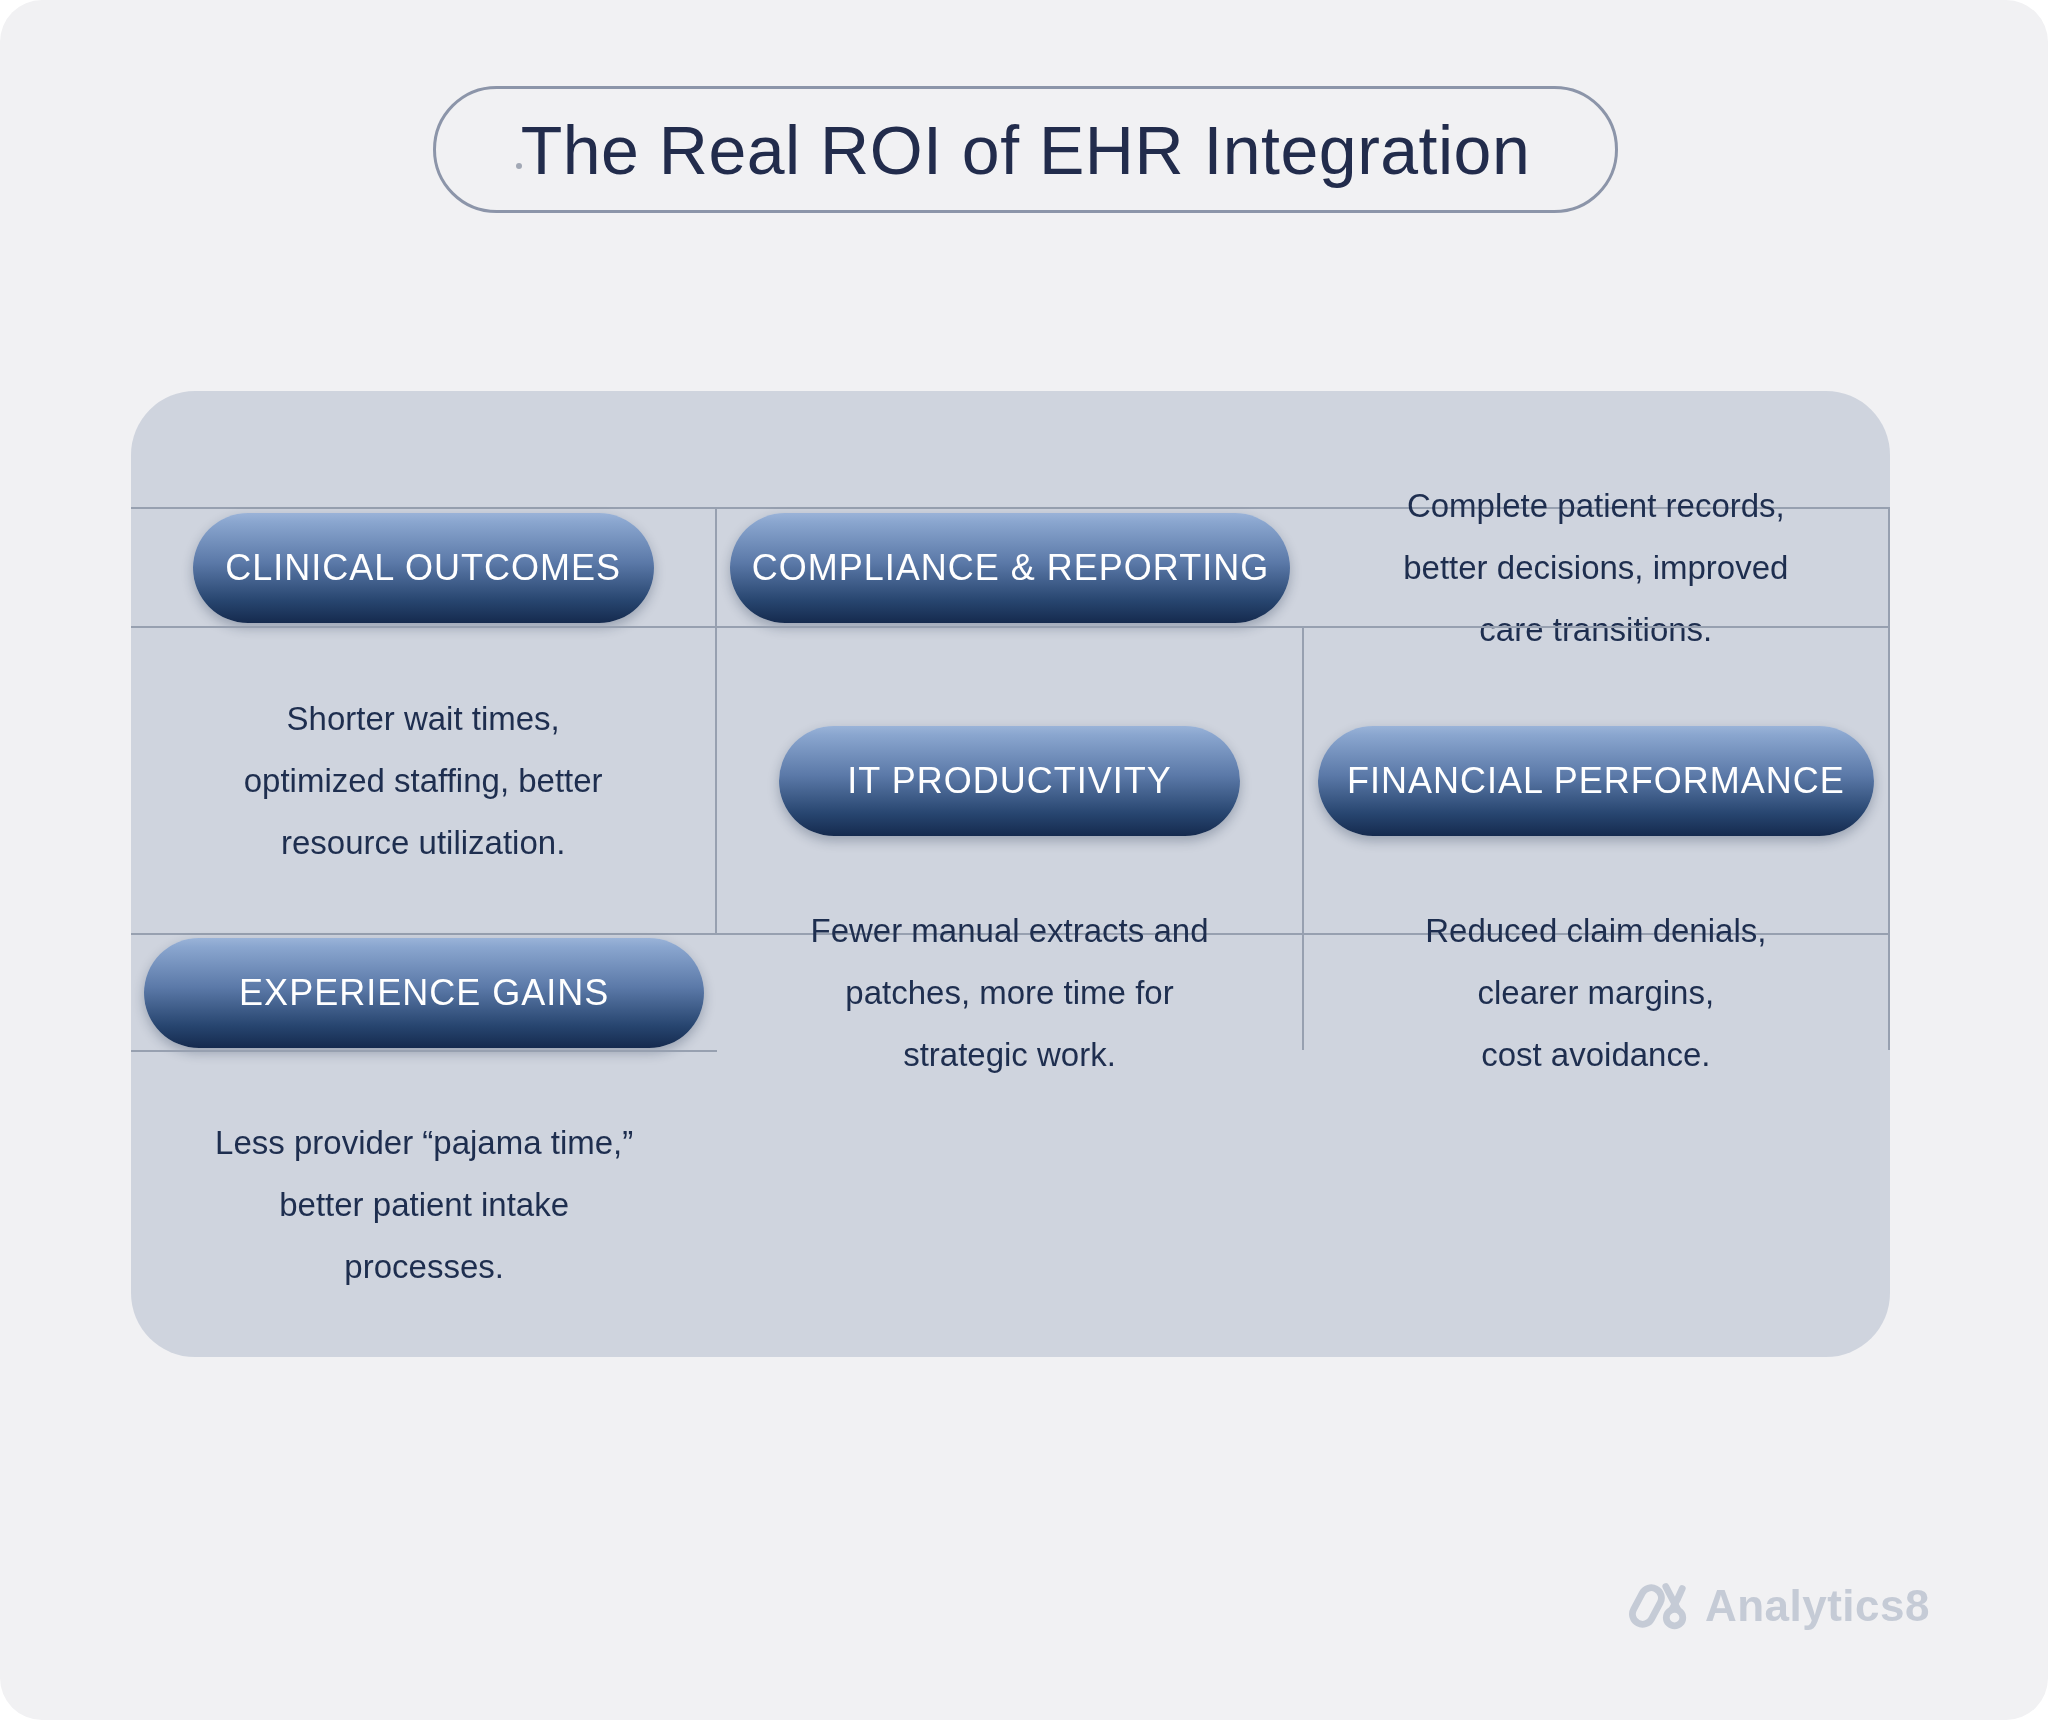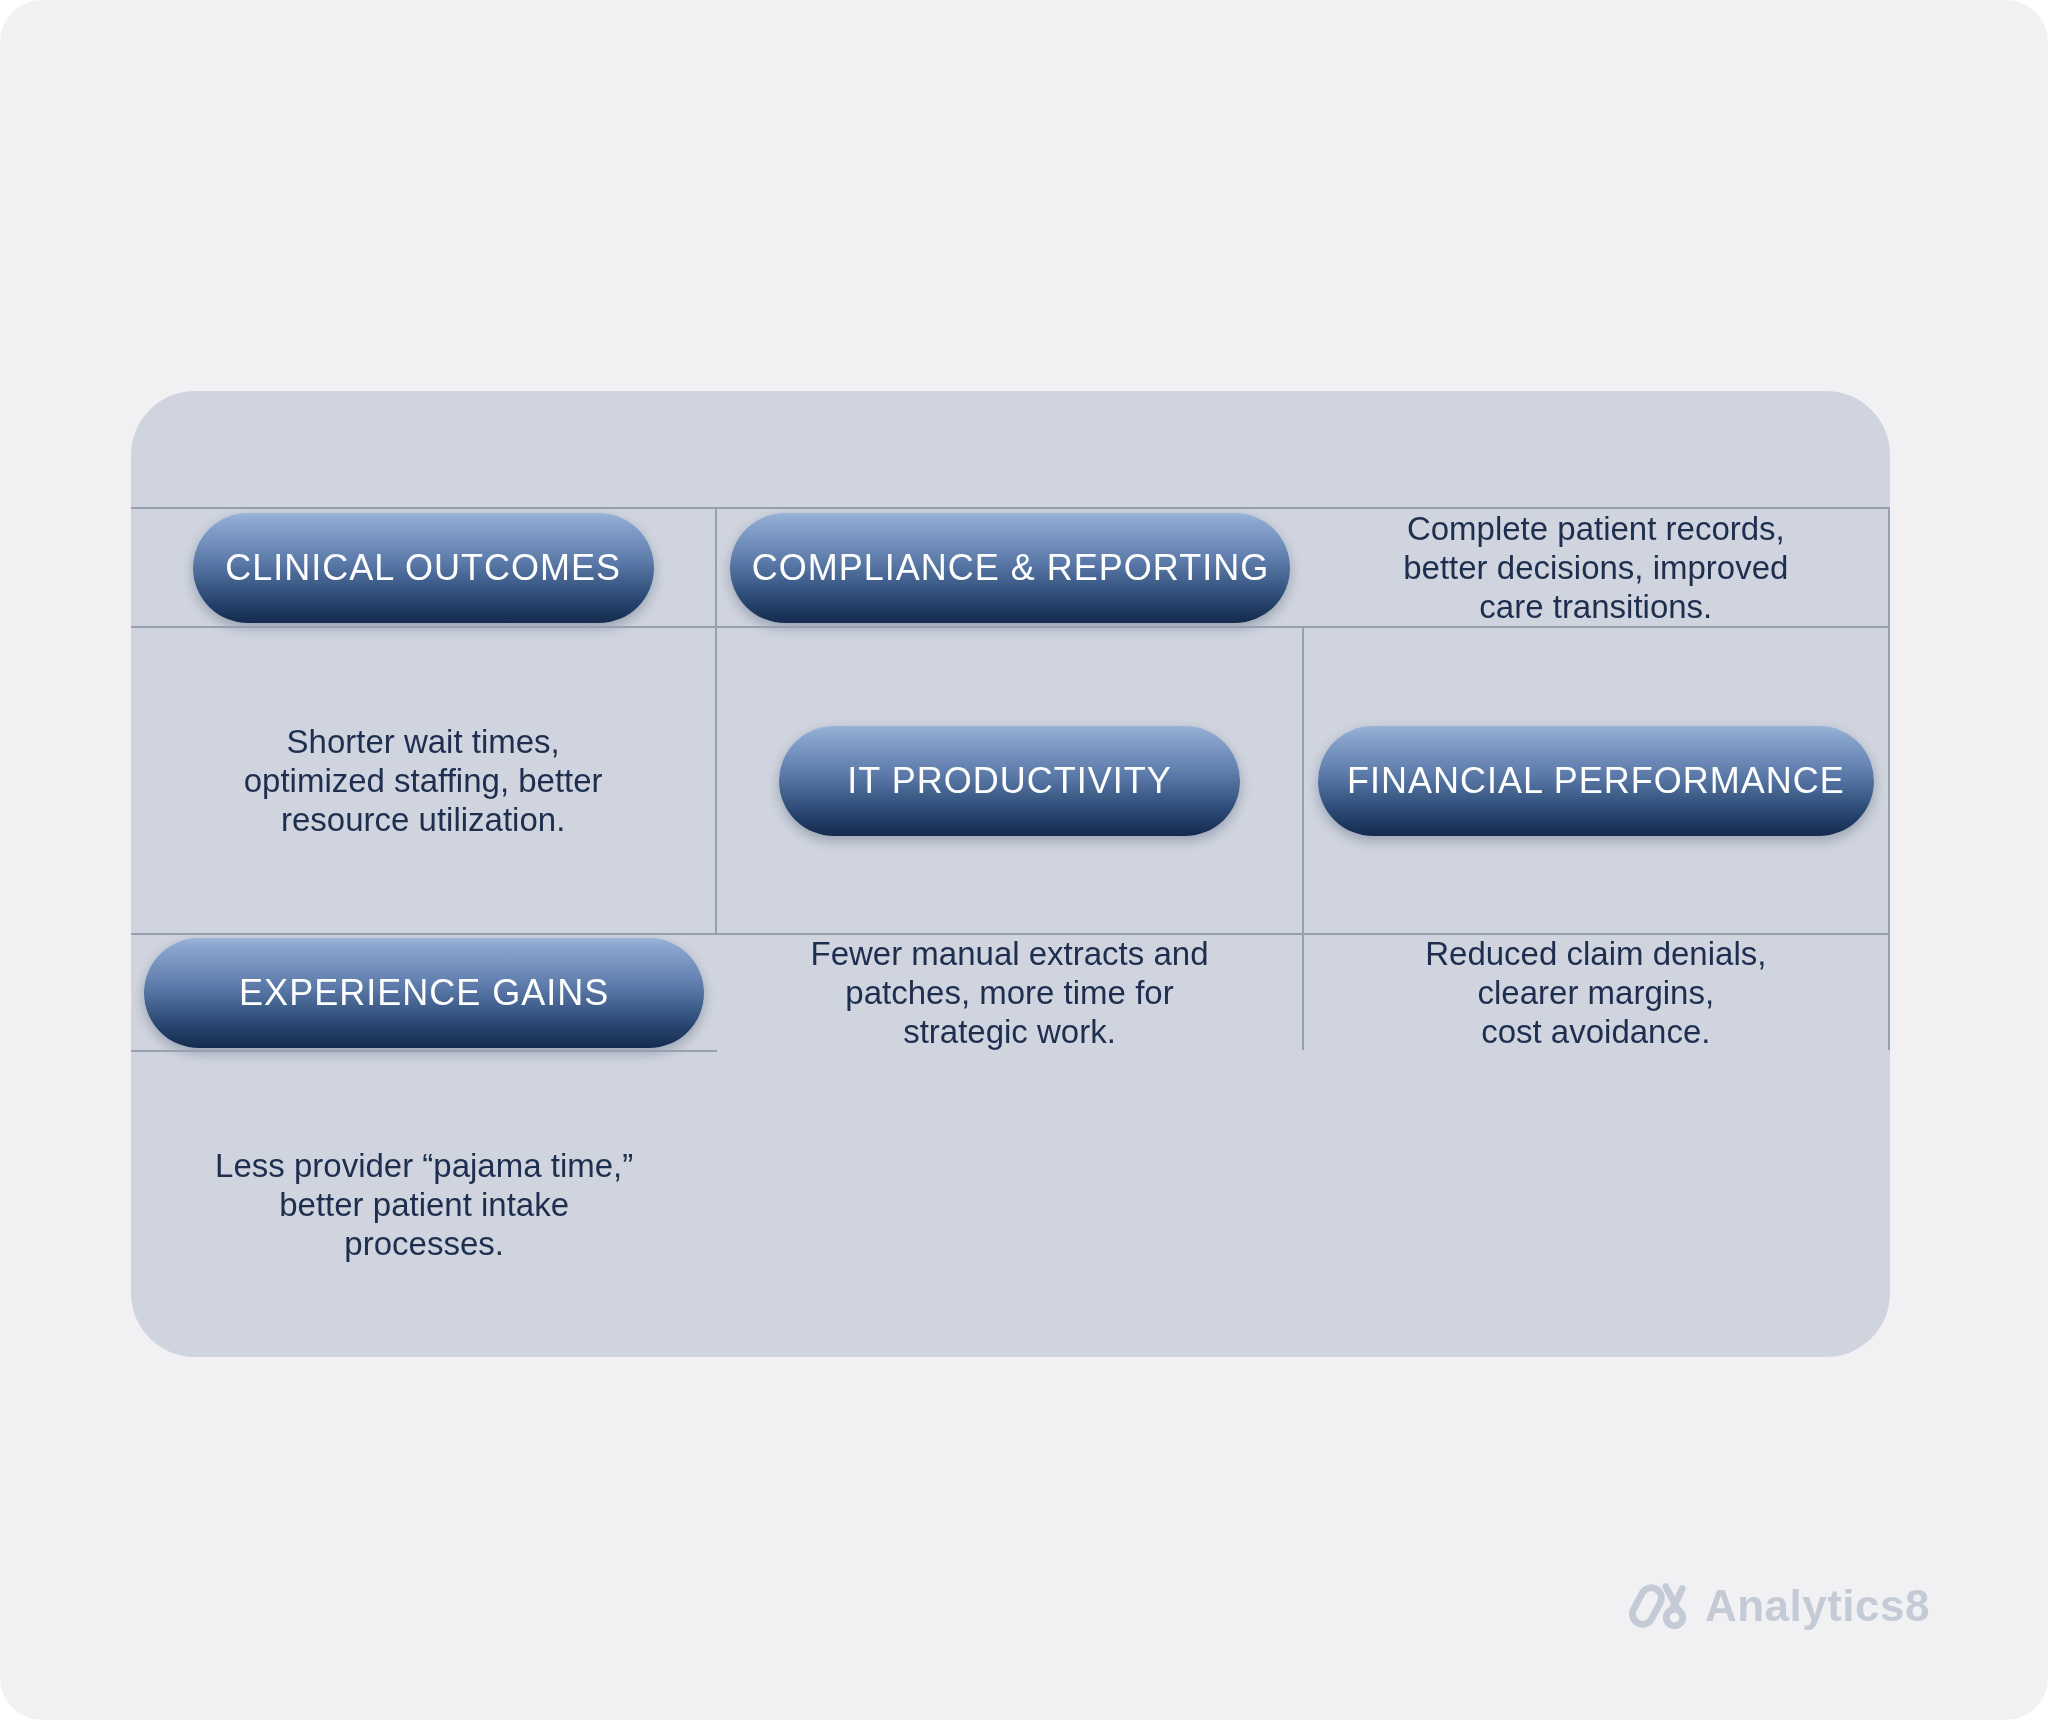--- a/index.html
+++ b/index.html
@@ -70,21 +70,21 @@
     box-shadow:0 5px 12px rgba(18,36,66,0.28);
     color:var(--pill-text,#ffffff);
     font-size:36px;letter-spacing:1px;white-space:nowrap;
   }
   .pill.w1{width:461px;}
   .pill.w2{width:556px;}
   .pill.w3{width:560px;}
 
   .desc{
     margin:0;
-    font-size:33px;line-height:39px;
+    font-size:33px;line-height:62px;
     color:var(--body-text,#1e2e4f);
     text-align:center;
     white-space:pre-line;
   }
 
   
   .logo{
     position:absolute;right:118px;top:1578px;
     display:flex;align-items:center;gap:14px;
     color:var(--logo,#c5cbd6);
@@ -94,20 +94,24 @@
   .brand-text{
     font-size:44px;font-weight:600;letter-spacing:0.5px;
     color:var(--logo,#c5cbd6);
   }
 </style>
 </head>
 <body>
 
 <div class="page">
 
+  <div class="title-box">
+    <span class="title-dot"></span>
+    <span class="title-text">The Real ROI of EHR Integration</span>
+  </div>
 
   <div class="panel">
     <div class="panel-top-strip"></div>
     <div class="grid">
 
       <div class="cell col1">
         <div class="pill w1">CLINICAL OUTCOMES</div>
       </div>
       <div class="cell col3">
         <div class="pill w3">COMPLIANCE &amp; REPORTING</div>

